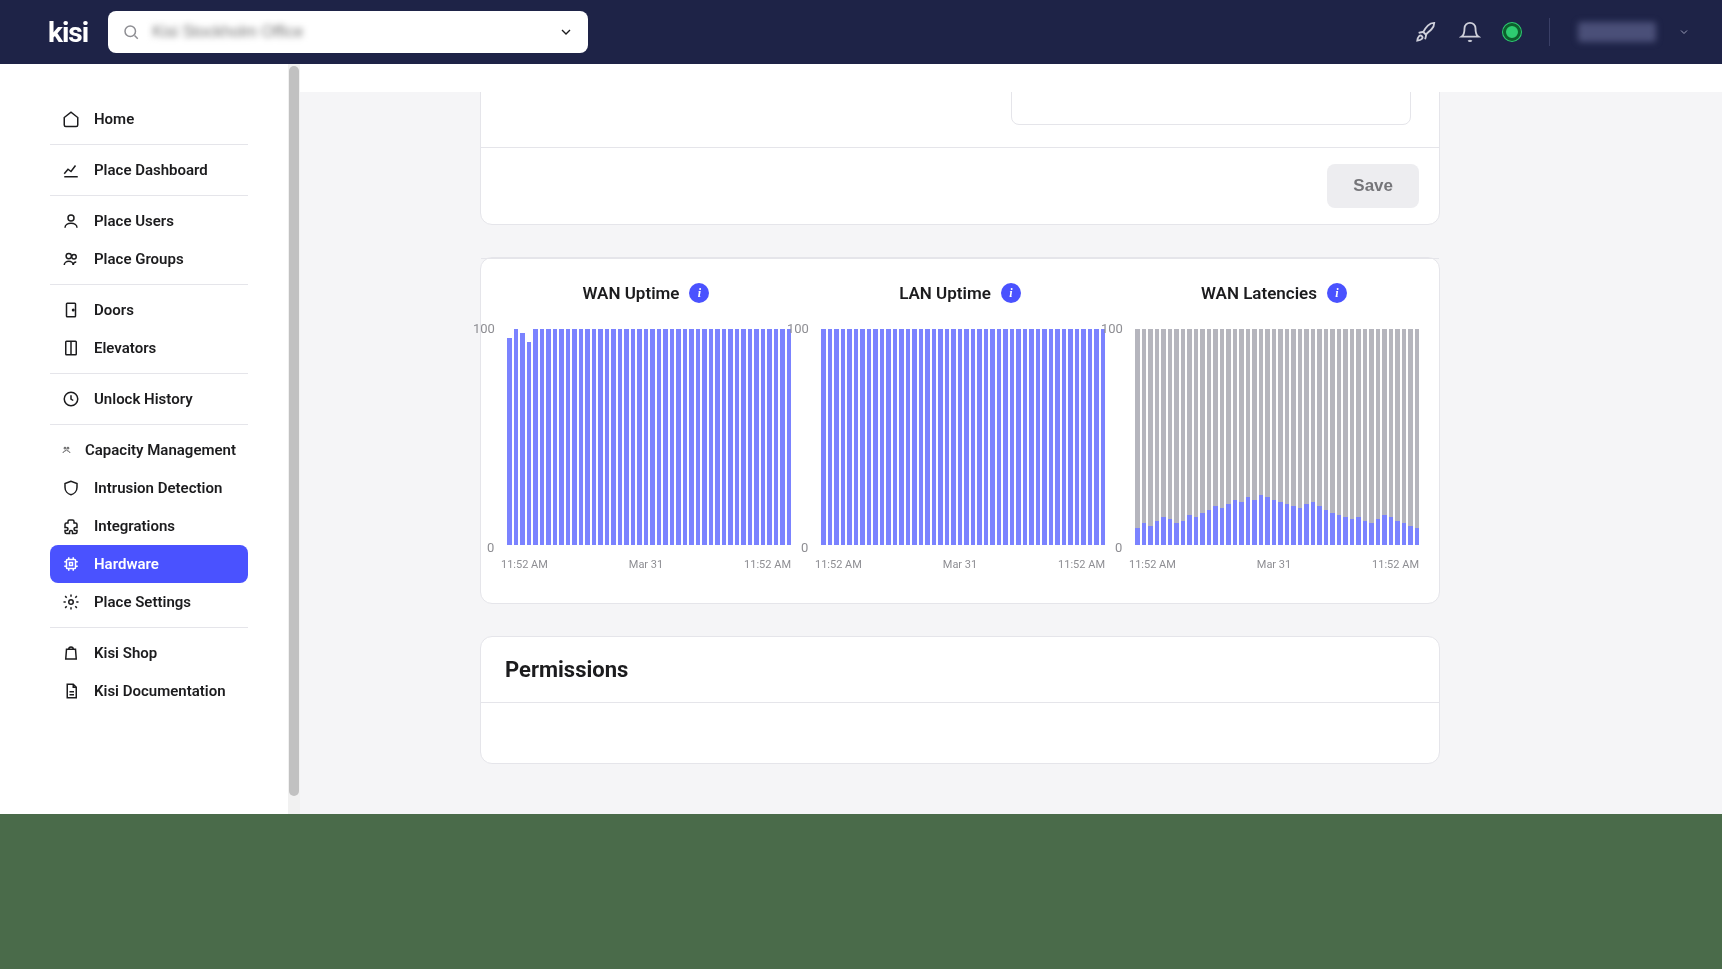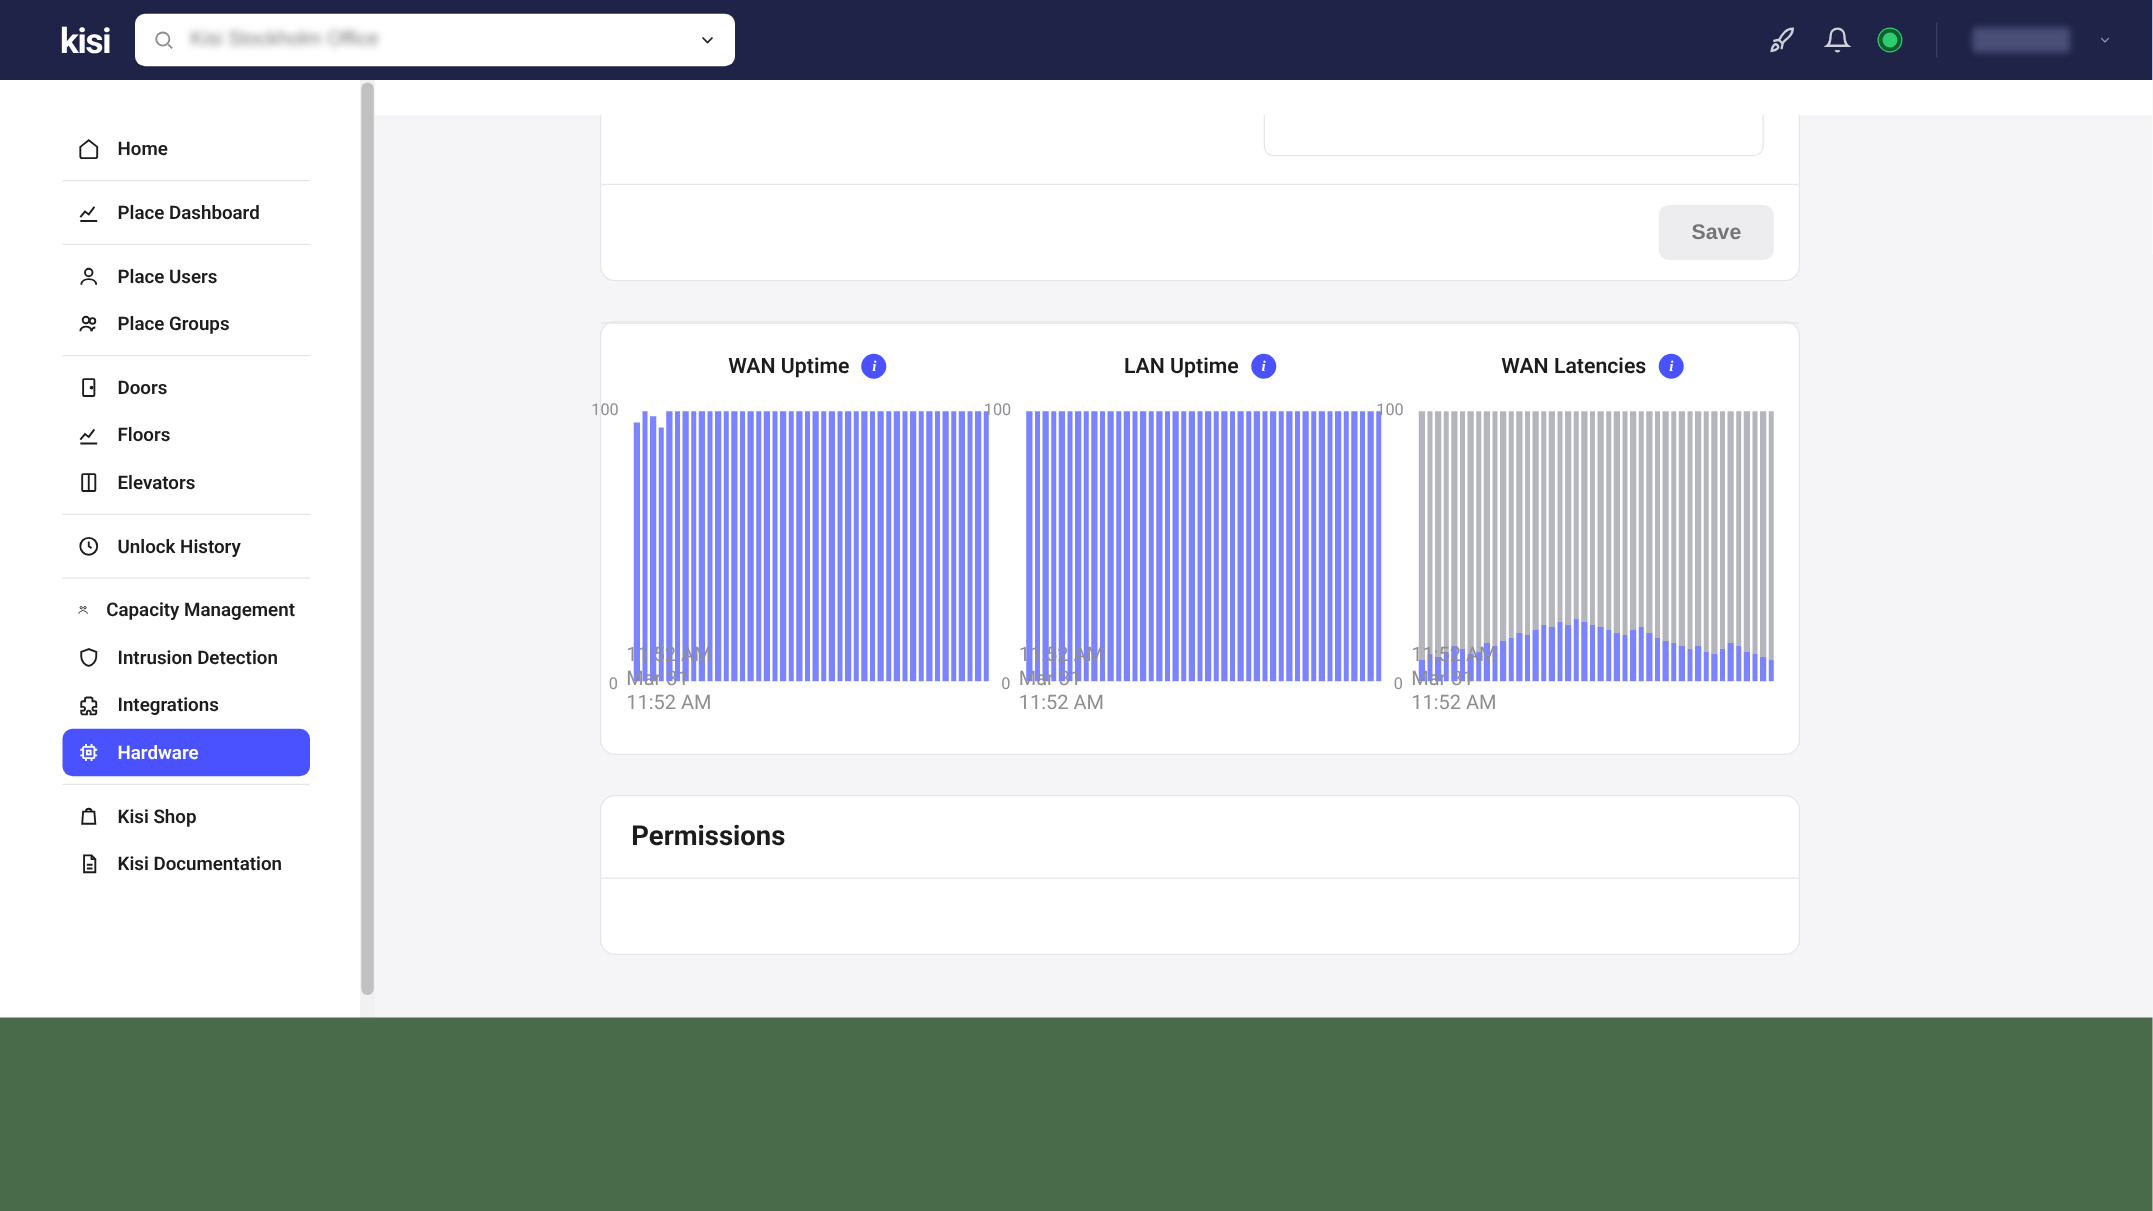--- a/index.html
+++ b/index.html
@@ -65,21 +65,21 @@
   .chart{flex:1;display:flex;flex-direction:column;align-items:center;}
   .chart-title{display:flex;align-items:center;gap:10px;font-size:17px;font-weight:600;margin-bottom:24px;}
   .info-badge{width:20px;height:20px;border-radius:50%;background:var(--blue);color:#fff;display:flex;align-items:center;justify-content:center;font-size:12px;font-weight:700;font-style:italic;font-family:Georgia,serif;}
   .chart-body{position:relative;width:290px;height:244px;}
   .y-label{position:absolute;font-size:13px;color:var(--text-muted);}
   .y-top{left:-28px;top:-6px;}
   .y-bot{left:-14px;bottom:16px;}
   .bars{position:absolute;left:6px;right:0;top:2px;bottom:26px;display:flex;align-items:flex-end;gap:2px;}
   .bar{flex:1;background:var(--bar);min-width:2px;}
   .bars.stacked .bar{background:linear-gradient(to top,var(--bar) var(--bh),var(--bar-grey) var(--bh));}
-  .x-labels{position:absolute;left:0;right:0;bottom:0;display:flex;justify-content:space-between;font-size:16px;color:var(--text-muted);flex-direction:column;}
+  .x-labels{position:absolute;left:0;right:0;bottom:0;display:flex;justify-content:space-between;font-size:11px;color:var(--text-muted);}
 
   
   .perm-head{display:flex;align-items:center;padding:20px 24px;}
   .perm-title{font-size:22px;font-weight:700;}
 
   
   .green-full{position:fixed;left:0;right:0;bottom:0;height:155px;background:var(--green-band);z-index:10;}
 </style>
 </head>
 <body>
@@ -158,27 +158,20 @@
         <div class="nav-group">
           <div class="nav-item">
             <svg viewBox="0 0 24 24">
               <rect x="6" y="3" width="12" height="18" rx="1"></rect>
               <circle cx="15" cy="12" r="1" fill="currentColor"></circle>
             </svg>
             <span>Doors</span>
           </div>
           <div class="nav-item">
             <svg viewBox="0 0 24 24">
-              <path d="m3 17 5-6 4 3 6-8"></path>
-              <path d="M3 21h18"></path>
-            </svg>
-            <span>Floors</span>
-          </div>
-          <div class="nav-item">
-            <svg viewBox="0 0 24 24">
               <rect x="5" y="3" width="14" height="18" rx="1"></rect>
               <path d="M12 3v18"></path>
             </svg>
             <span>Elevators</span>
           </div>
         </div>
         <div class="nav-group">
           <div class="nav-item">
             <svg viewBox="0 0 24 24">
               <circle cx="12" cy="12" r="9"></circle>
@@ -210,20 +203,27 @@
             </svg>
             <span>Integrations</span>
           </div>
           <div class="nav-item active">
             <svg viewBox="0 0 24 24">
               <rect x="6" y="6" width="12" height="12" rx="1"></rect>
               <rect x="10" y="10" width="4" height="4"></rect>
               <path d="M9 3v3M15 3v3M9 18v3M15 18v3M3 9h3M3 15h3M18 9h3M18 15h3"></path>
             </svg>
             <span>Hardware</span>
+          </div>
+          <div class="nav-item">
+            <svg viewBox="0 0 24 24">
+              <circle cx="12" cy="12" r="3"></circle>
+              <path d="M12 2v3M12 19v3M4.2 4.2l2.1 2.1M17.7 17.7l2.1 2.1M2 12h3M19 12h3M4.2 19.8l2.1-2.1M17.7 6.3l2.1-2.1"></path>
+            </svg>
+            <span>Place Settings</span>
           </div>
         </div>
         <div class="nav-group">
           <div class="nav-item">
             <svg viewBox="0 0 24 24">
               <path d="M6 7h12l1 13H5Z"></path>
               <path d="M9 7a3 3 0 0 1 6 0"></path>
             </svg>
             <span>Kisi Shop</span>
           </div>

